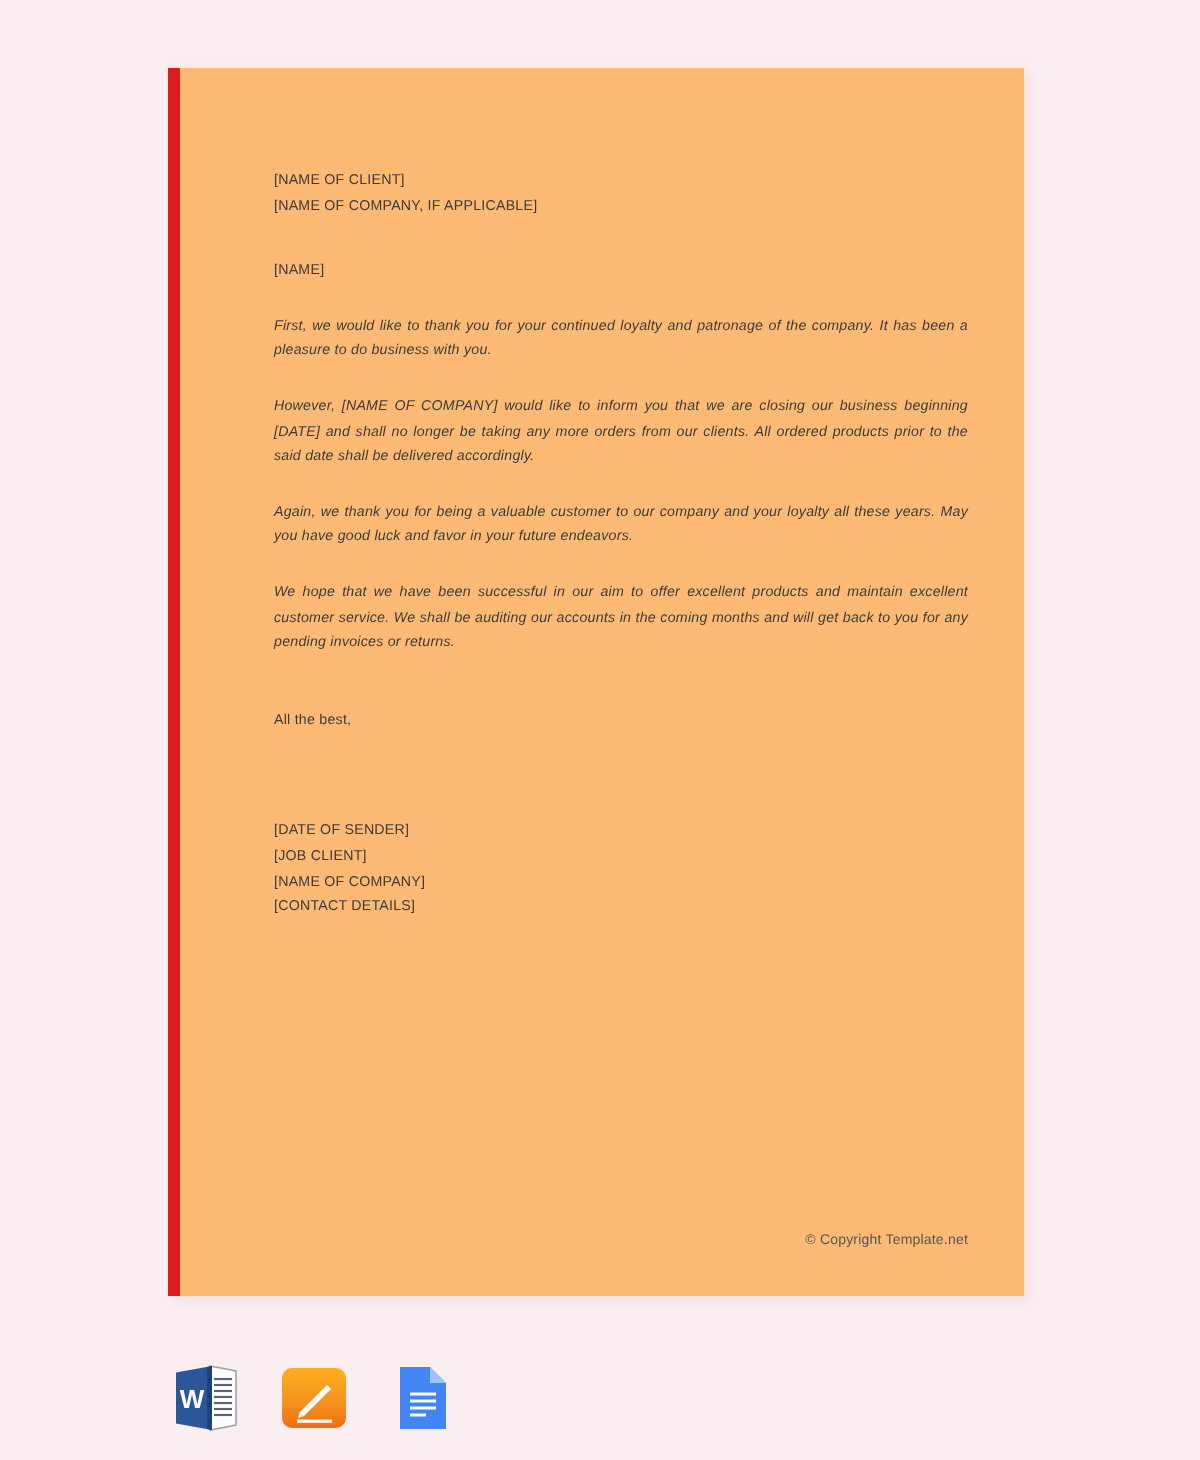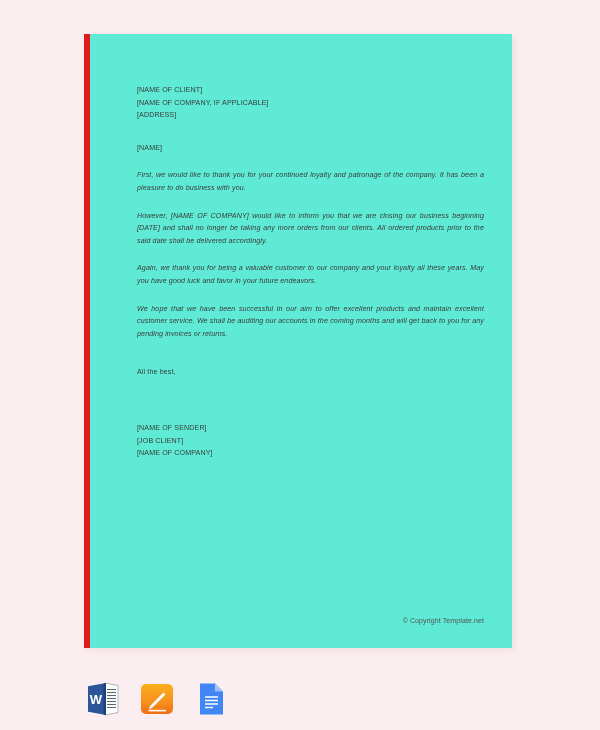--- a/index.html
+++ b/index.html
@@ -37,21 +37,21 @@
   .accent-bar {
     width: 6px;
     height: 100%;
     background: #e01b1b;
     flex: 0 0 6px;
     position: relative;
     z-index: 2;
   }
   .page {
     flex: 1 1 auto;
-    background: #5eead4;
+    background: #fdba74;
     position: relative;
     z-index: 2;
   }
 
   
   .letter {
     position: absolute;
     left: 47px;
     top: 50px;
     right: 28px;
@@ -115,38 +115,38 @@
 
   <div class="accent-bar"></div>
 
   <div class="page">
 
     <div class="letter">
 
       <div class="letter-text addr-block">
         <span class="addr-line">[NAME OF CLIENT]</span>
         <span class="addr-line">[NAME OF COMPANY, IF APPLICABLE]</span>
-        <span class="addr-line">[ADDRESS]</span>
       </div>
 
       <div class="letter-text date-block">[NAME]</div>
 
 
 
       <div class="letter-text para">First, we would like to thank you for your continued loyalty and patronage of the company. It has been a pleasure to do business with you.</div>
       <div class="letter-text para">However, [NAME OF COMPANY] would like to inform you that we are closing our business beginning [DATE] and shall no longer be taking any more orders from our clients. All ordered products prior to the said date shall be delivered accordingly.</div>
       <div class="letter-text para">Again, we thank you for being a valuable customer to our company and your loyalty all these years. May you have good luck and favor in your future endeavors.</div>
       <div class="letter-text para">We hope that we have been successful in our aim to offer excellent products and maintain excellent customer service. We shall be auditing our accounts in the coming months and will get back to you for any pending invoices or returns.</div>
 
       <div class="letter-text closing">All the best,</div>
 
       <div class="letter-text sender-block">
-        <span class="sender-line">[NAME OF SENDER]</span>
+        <span class="sender-line">[DATE OF SENDER]</span>
         <span class="sender-line">[JOB CLIENT]</span>
         <span class="sender-line">[NAME OF COMPANY]</span>
+        <span class="sender-line">[CONTACT DETAILS]</span>
       </div>
 
     </div>
 
     <div class="copyright">© Copyright Template.net</div>
 
   </div>
 </div>
 
 <div class="icon-row">

